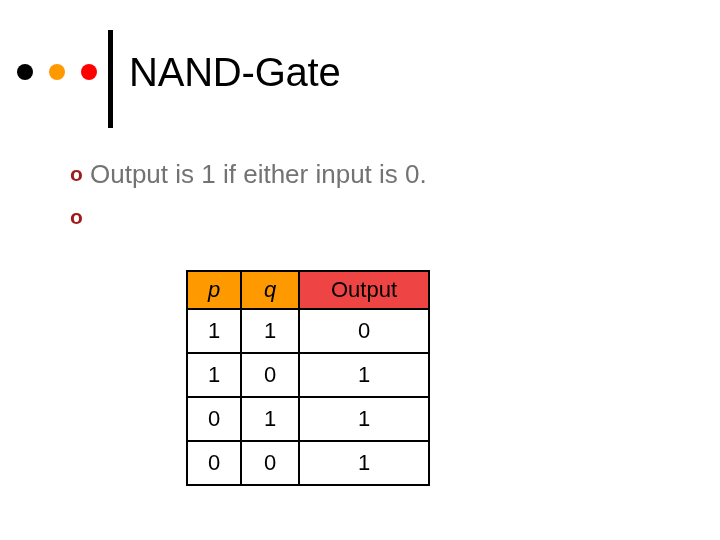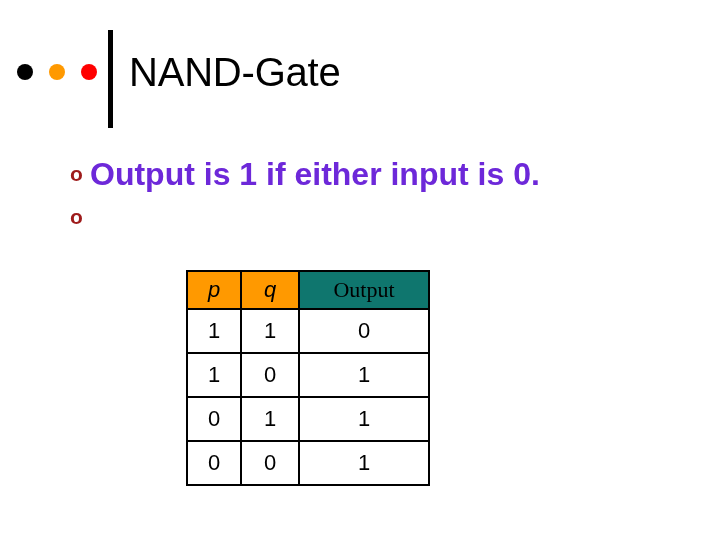--- a/index.html
+++ b/index.html
@@ -71,25 +71,24 @@
     flex: 0 0 auto;
     width: 20px;
     font-size: 21px;
     line-height: 36px;
     font-weight: bold;
     color: #9E1B1B;
     text-align: left;
   }
   .bullet-text {
     flex: 1 1 auto;
-    font-size: 32px;
+    font-size: 26px;
     line-height: 36px;
-    color: #6d28d9;
+    color: #737373;
     white-space: nowrap;
-    font-weight: bold;
   }
 
   
   .truth-table {
     position: absolute;
     left: 186px;
     top: 270px;
     width: 236px;
     border-collapse: collapse;
     table-layout: fixed;
@@ -142,21 +141,21 @@
     <div class="bullet-row">
       <span class="bullet-marker" style="color: rgb(158, 27, 27);">o</span>
     </div>
   </div>
 
   <table class="truth-table">
     <thead>
       <tr>
         <th class="col-p var" style="background: rgb(255, 153, 0);">p</th>
         <th class="col-q var" style="background: rgb(255, 153, 0);">q</th>
-        <th class="col-out" style="background: #0f766e; font-family: Liberation Serif, serif;">Output</th>
+        <th class="col-out" style="background: #ef4444;">Output</th>
       </tr>
     </thead>
     <tbody>
       <tr>
         <td class="col-p">1</td>
         <td class="col-q">1</td>
         <td class="col-out">0</td>
       </tr>
       <tr>
         <td class="col-p">1</td>

